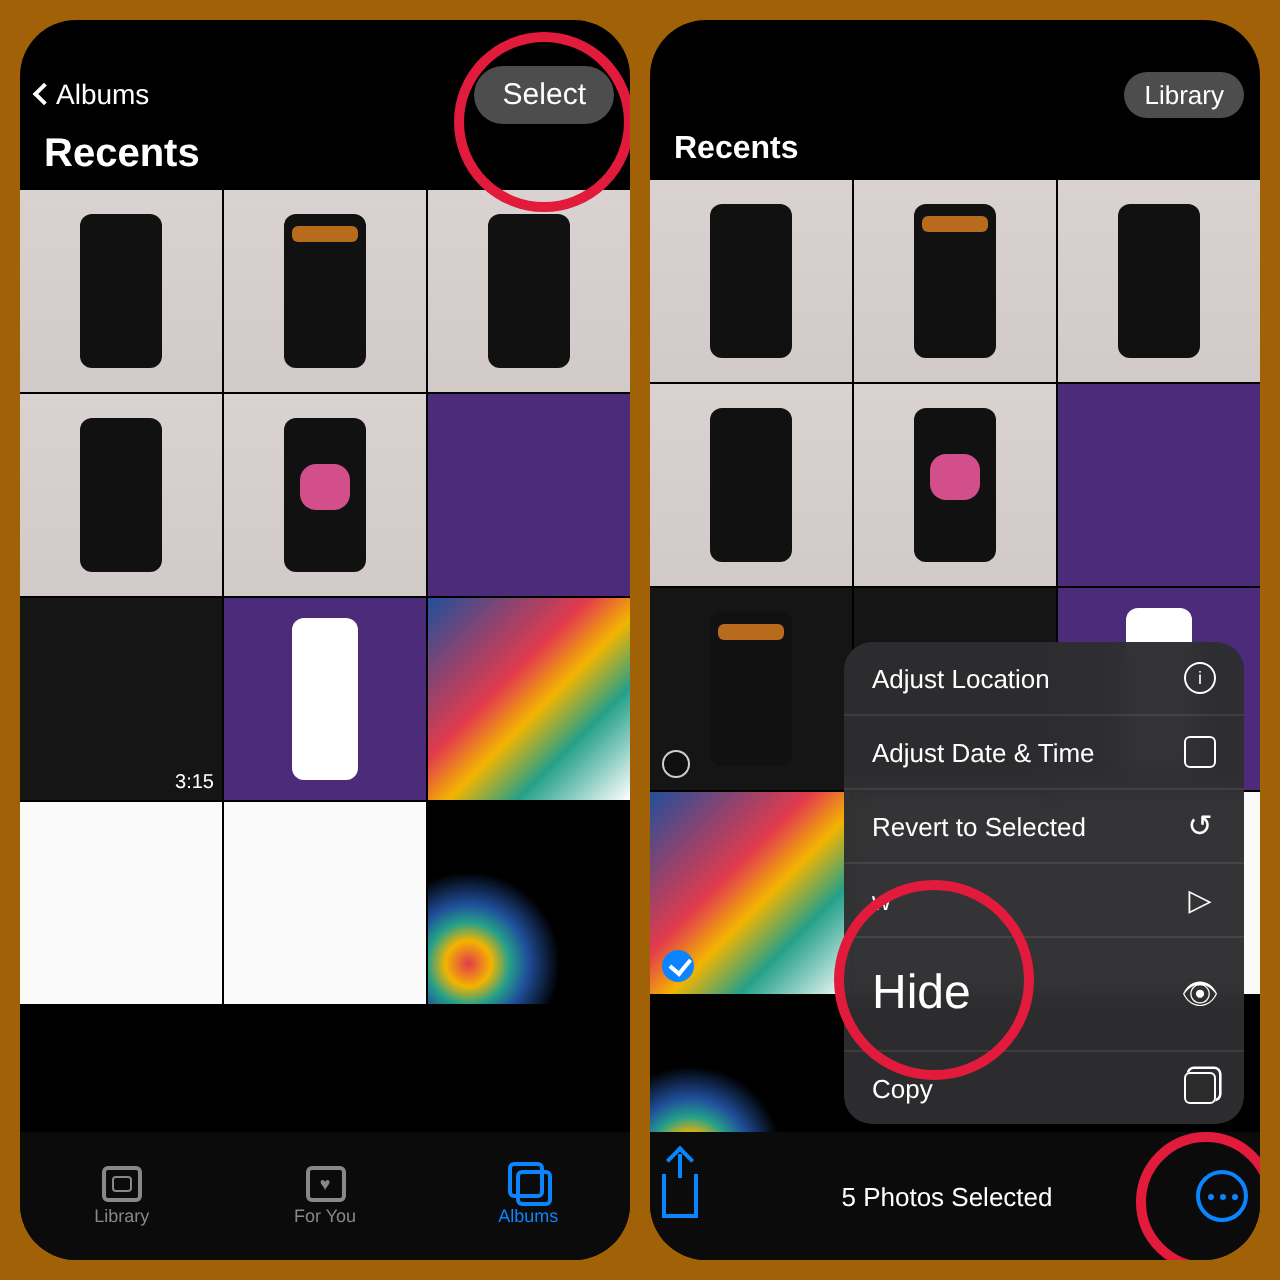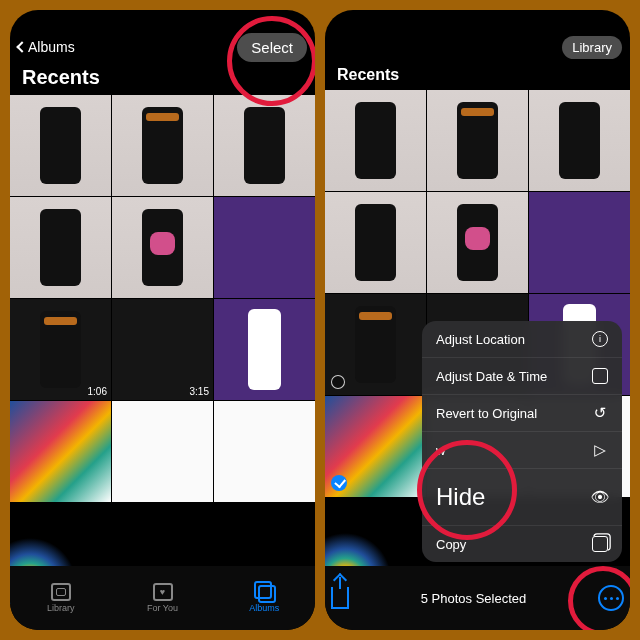--- a/index.html
+++ b/index.html
@@ -137,24 +137,20 @@
           <div class="phone-screen"></div>
         </div>
       <div class="tile t-hand">
           <div class="phone-screen pink"></div>
         </div>
       <div class="tile t-purple t-phone">
           <span class="apple"></span>
         </div>
 
       <div class="tile t-dark">
-          <div class="phone-screen orng"></div>
-          <span class="lab">1:06</span>
-        </div>
-      <div class="tile t-dark">
           <span class="lab">3:15</span>
         </div>
       <div class="tile t-purple">
           <div class="phone-screen" style="inset:10% 34%;background:#fff"></div>
         </div>
 
       <div class="tile t-art"></div>
       <div class="tile t-white"></div>
       <div class="tile t-white"></div>
 
@@ -239,21 +235,21 @@
     <div class="menu">
       <div class="menu-item">
         <span>Adjust Location</span>
         <span class="menu-icon">i</span>
       </div>
       <div class="menu-item">
         <span>Adjust Date &amp; Time</span>
         <span class="menu-icon cal"></span>
       </div>
       <div class="menu-item">
-        <span>Revert to Original</span>
+        <span>Revert to Selected</span>
         <span class="menu-icon noborder">↺</span>
       </div>
       <div class="menu-item">
         <span>w</span>
         <span class="menu-icon noborder">▷</span>
       </div>
       <div class="menu-item big-hide">
         <span>Hide</span>
         <span class="menu-icon noborder">👁</span>
       </div>

